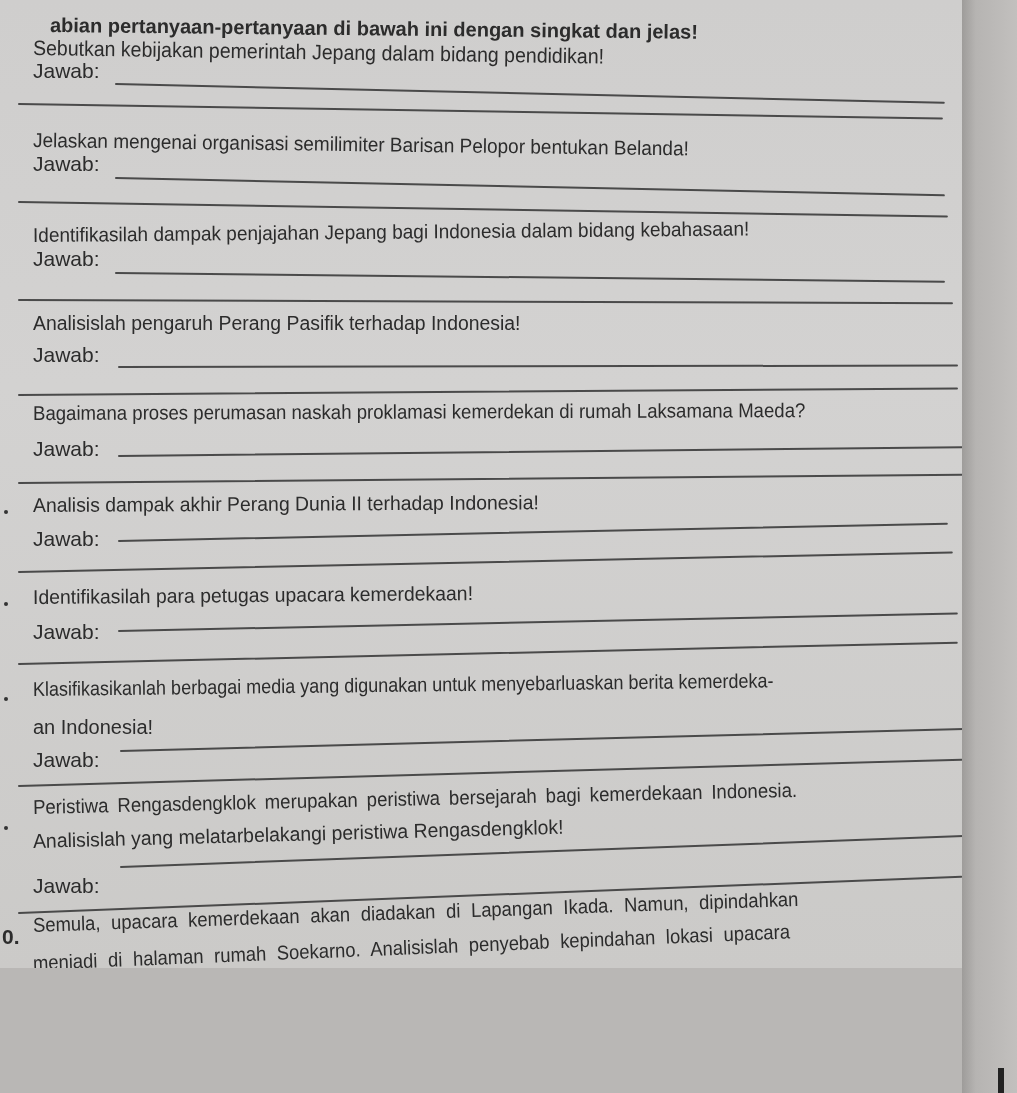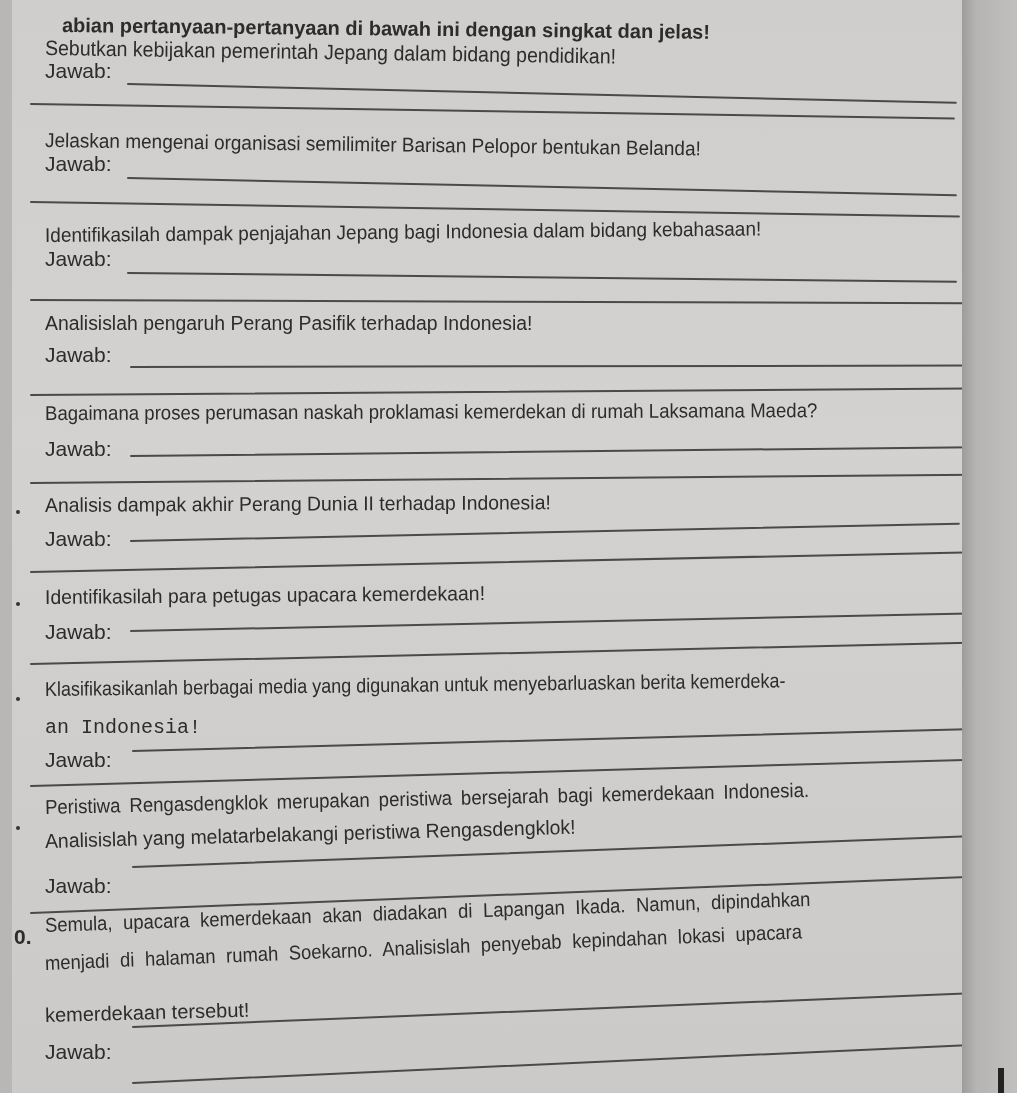--- a/index.html
+++ b/index.html
@@ -13,24 +13,23 @@
       background: #b9b7b5;
       position: relative;
       font-family: "Liberation Sans", sans-serif;
       color: #2a2a2a;
     }
     .page {
       position: absolute;
       left: 0;
       top: 0;
       width: 965px;
-      height: 1093px;
+      height: 968px;
       background: linear-gradient(180deg, #cfcecd 0%, #d3d2d1 40%, #cbcac8 100%);
       overflow: hidden;
-      margin-left: 12px;
     }
     .page-edge {
       position: absolute;
       left: 962px;
       top: 0;
       width: 55px;
       height: 1093px;
       background: linear-gradient(90deg, #9e9c9a 0%, #b6b4b2 25%, #c2c0be 100%);
     }
     .txt {
@@ -108,21 +107,21 @@
   <div class="line" style="left:18px; top:571px; width:935px; transform:rotate(-1.2deg);"></div>
 
   <div class="bullet" style="left:4px; top:602px;"></div>
   <div class="txt q" style="left:33px; top:586px; font-size:20px; transform:scaleX(0.97) rotate(-0.5deg);">Identifikasilah para petugas upacara kemerdekaan!</div>
   <div class="txt jawab" style="left:33px; top:620px;">Jawab:</div>
   <div class="line" style="left:118px; top:630px; width:840px; transform:rotate(-1.2deg);"></div>
   <div class="line" style="left:18px; top:663px; width:940px; transform:rotate(-1.3deg);"></div>
 
   <div class="bullet" style="left:4px; top:697px;"></div>
   <div class="txt q" style="left:33px; top:678px; font-size:20px; transform:scaleX(0.9) rotate(-0.6deg);">Klasifikasikanlah berbagai media yang digunakan untuk menyebarluaskan berita kemerdeka-</div>
-  <div class="txt q" style="left:33px; top:716px; font-size:20px;font-family:Liberation Mono, monospace;">an Indonesia!</div>
+  <div class="txt q" style="left:33px; top:716px; font-size:20px;">an Indonesia!</div>
   <div class="txt jawab" style="left:33px; top:748px;">Jawab:</div>
   <div class="line" style="left:120px; top:750px; width:845px; transform:rotate(-1.5deg);"></div>
   <div class="line" style="left:18px; top:785px; width:945px; transform:rotate(-1.6deg);"></div>
 
   <div class="bullet" style="left:4px; top:826px;"></div>
   <div class="txt q" style="left:33px; top:796px; font-size:20px; word-spacing:4px; transform:scaleX(0.93) rotate(-1.2deg);">Peristiwa Rengasdengklok merupakan peristiwa bersejarah bagi kemerdekaan Indonesia.</div>
   <div class="txt q" style="left:33px; top:830px; font-size:20px; transform:scaleX(0.97) rotate(-1.5deg);">Analisislah yang melatarbelakangi peristiwa Rengasdengklok!</div>
   <div class="txt jawab" style="left:33px; top:874px;">Jawab:</div>
   <div class="line" style="left:120px; top:866px; width:845px; transform:rotate(-2.1deg);"></div>
   <div class="line" style="left:18px; top:912px; width:945px; transform:rotate(-2.2deg);"></div>

